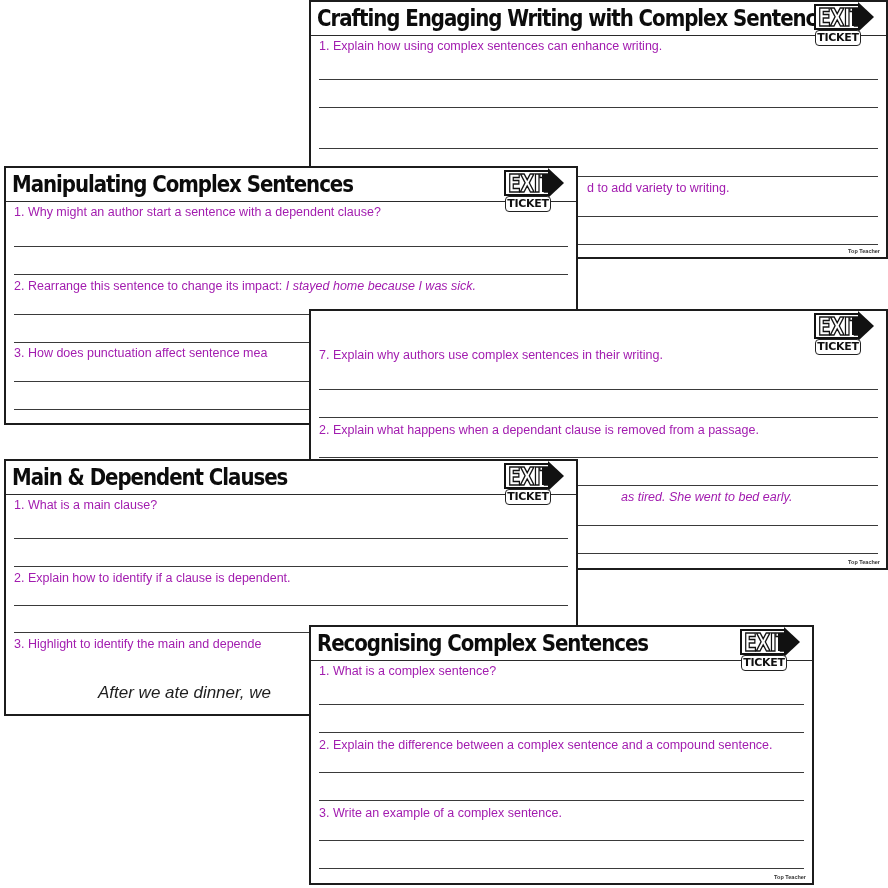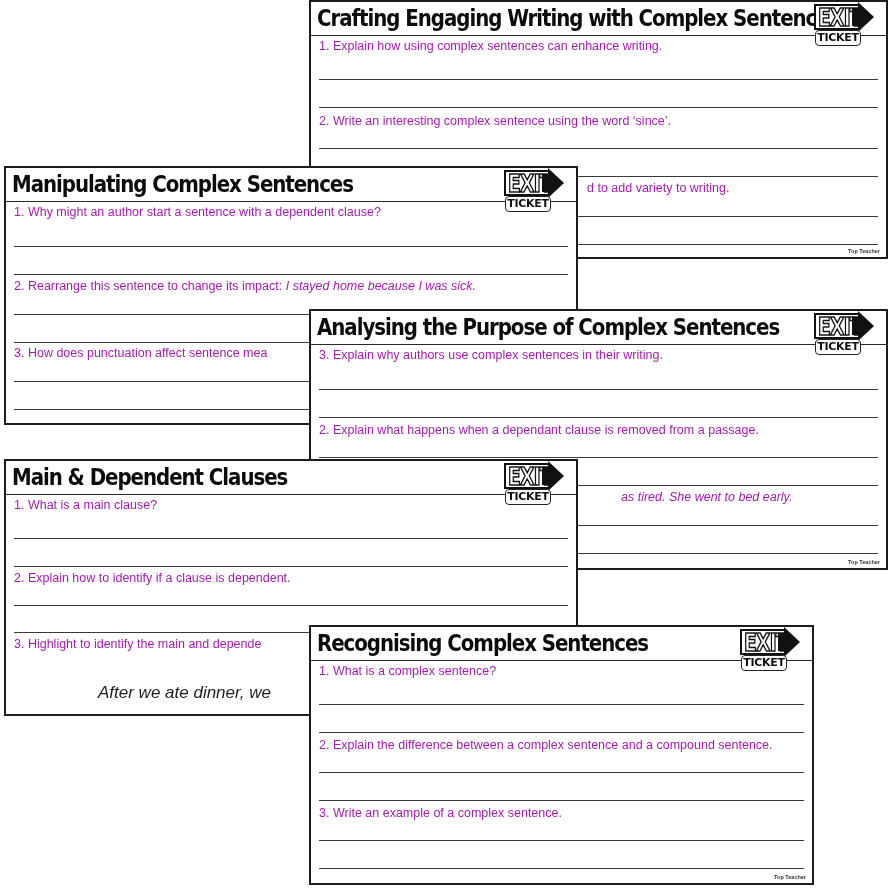--- a/index.html
+++ b/index.html
@@ -30,42 +30,38 @@
     <div class="exit-box">
         <span class="exit-word">EXIT</span>
       </div>
     <div class="exit-arrow-stem"></div>
     <div class="exit-arrow"></div>
     <div class="ticket">TICKET</div>
   </div>
   <div class="q" style="top:37px;">1. Explain how using complex sentences can enhance writing.</div>
   <div class="rule" style="top:77px;"></div>
   <div class="rule" style="top:105px;"></div>
-  <div class="q" style="top:112px;">2. Write an interesting complex sentence using the word ‘since’.</div>
   <div class="rule" style="top:146px;"></div>
   <div class="rule" style="top:174px;"></div>
   <div class="q" style="top:179px; left:276px;">d to add variety to writing.</div>
   <div class="rule" style="top:214px;"></div>
   <div class="rule" style="top:242px;"></div>
   <div class="brand">Top Teacher</div>
 </div>
 
 <div class="card" style="left:309px; top:309px; width:579px; height:261px; z-index:3;">
-  <div class="card-header">
-    <div class="card-title">Analysing the Purpose of Complex Sentences</div>
-  </div>
   <div class="exit-logo">
     <div class="exit-box">
         <span class="exit-word">EXIT</span>
       </div>
     <div class="exit-arrow-stem"></div>
     <div class="exit-arrow"></div>
     <div class="ticket">TICKET</div>
   </div>
-  <div class="q" style="top:37px;">3. Explain why authors use complex sentences in their writing.</div>
+  <div class="q" style="top:37px;">7. Explain why authors use complex sentences in their writing.</div>
   <div class="rule" style="top:78px;"></div>
   <div class="rule" style="top:106px;"></div>
   <div class="q" style="top:112px;">2. Explain what happens when a dependant clause is removed from a passage.</div>
   <div class="rule" style="top:146px;"></div>
   <div class="rule" style="top:174px;"></div>
   <div class="q" style="top:179px; left:266px; font-style:italic;padding-left:44px;">as tired. She went to bed early.</div>
   <div class="rule" style="top:214px;"></div>
   <div class="rule" style="top:242px;"></div>
   <div class="brand">Top Teacher</div>
 </div>

